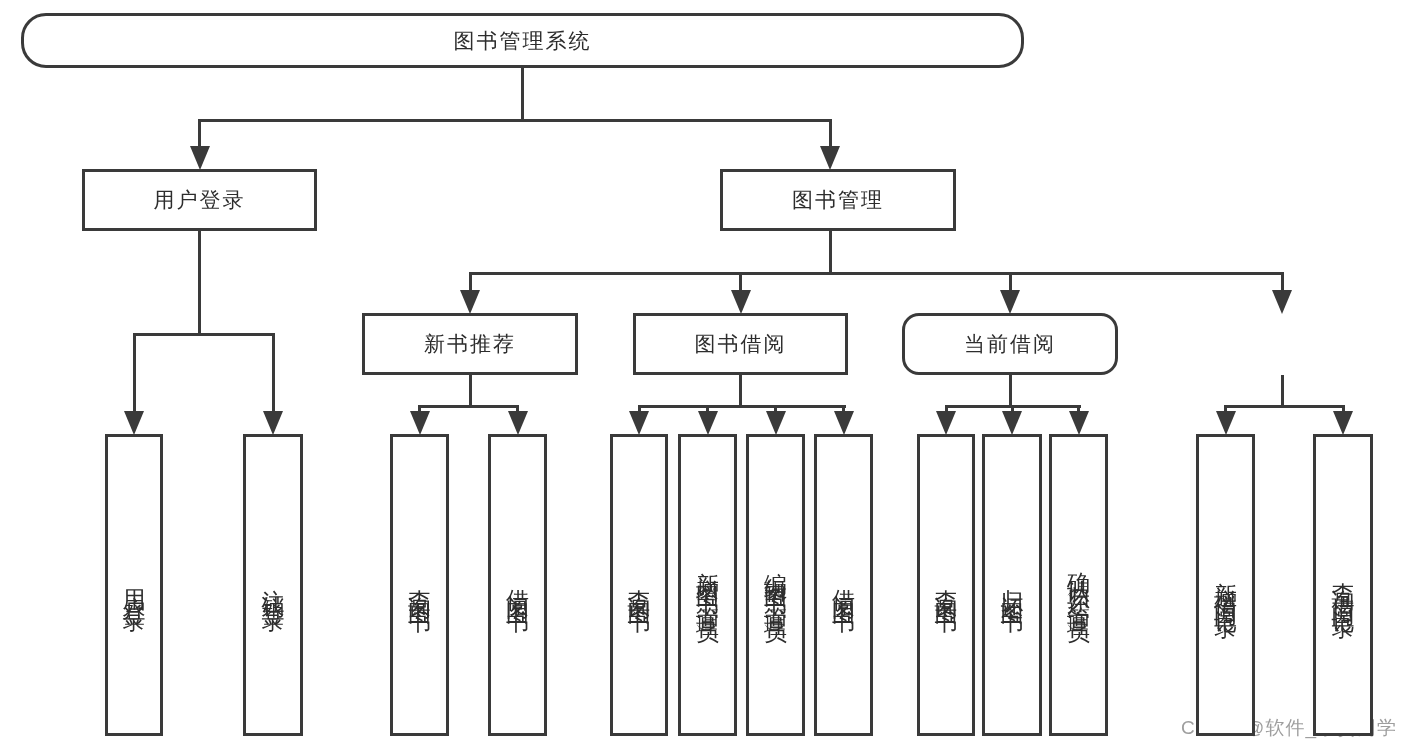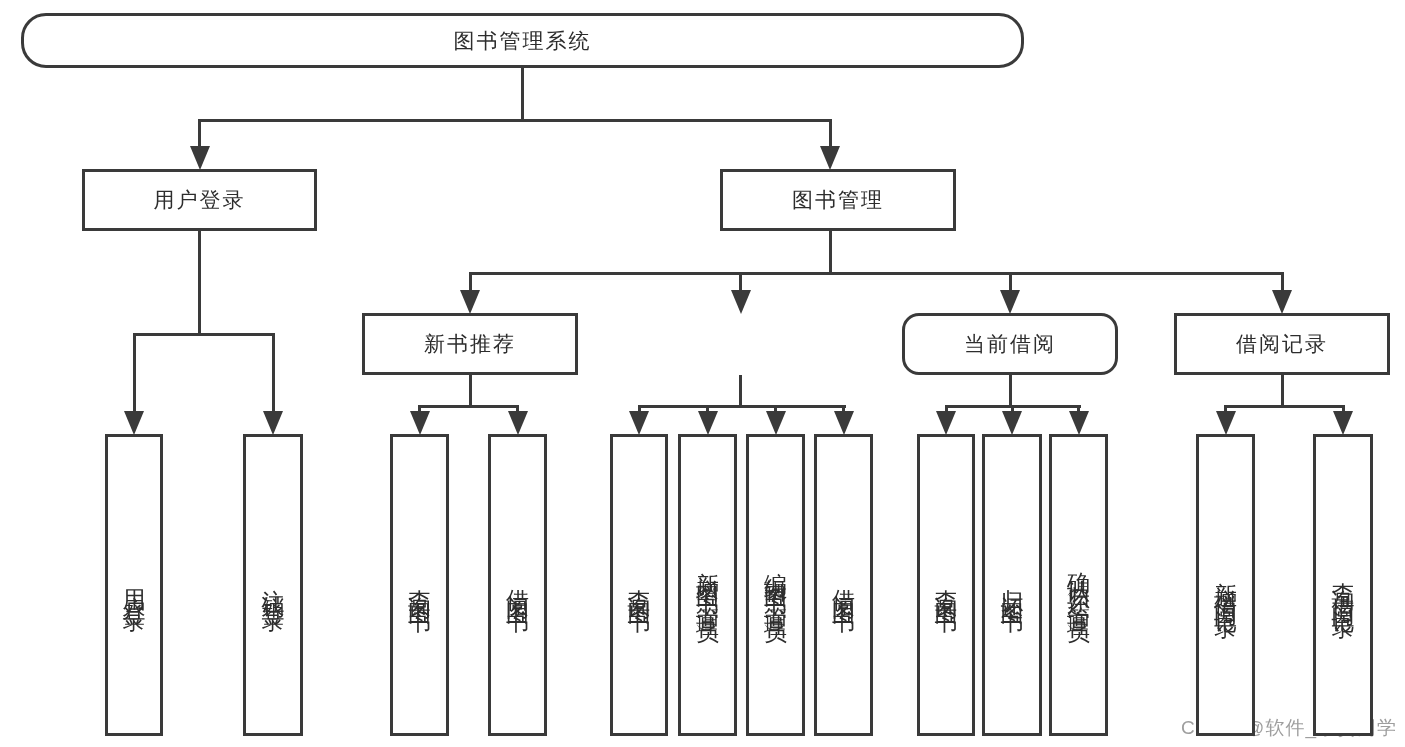--- a/index.html
+++ b/index.html
@@ -118,25 +118,25 @@
     </div>
     <div class="node" style="left: 82px; top: 169px; width: 235px; height: 62px;">
       <span class="lbl">用户登录</span>
     </div>
     <div class="node" style="left: 712px; top: 169px; width: 236px; height: 62px; margin-left: 8px;">
       <span class="lbl">图书管理</span>
     </div>
     <div class="node" style="left: 362px; top: 313px; width: 216px; height: 62px; text-align: center;">
       <span class="lbl">新书推荐</span>
     </div>
+    <div class="node" style="left: 633px; top: 313px; width: 215px; height: 62px;">
+      <span class="lbl">图书借阅</span>
+    </div>
     <div class="node" style="left: 902px; top: 313px; width: 216px; height: 62px; border-radius: 17px;">
       <span class="lbl">当前借阅</span>
-    </div>
-    <div class="node" style="left: 1174px; top: 313px; width: 216px; height: 62px;">
-      <span class="lbl">借阅记录</span>
     </div>
     <div class="node vertical" style="left: 105px; top: 434px; width: 58px; height: 302px;">
       <span class="lbl">用户登录</span>
     </div>
     <div class="node vertical" style="left: 243px; top: 434px; width: 60px; height: 302px;">
       <span class="lbl">注销登录</span>
     </div>
     <div class="node vertical" style="left: 390px; top: 434px; width: 59px; height: 302px;">
       <span class="lbl">查询图书</span>
     </div>

